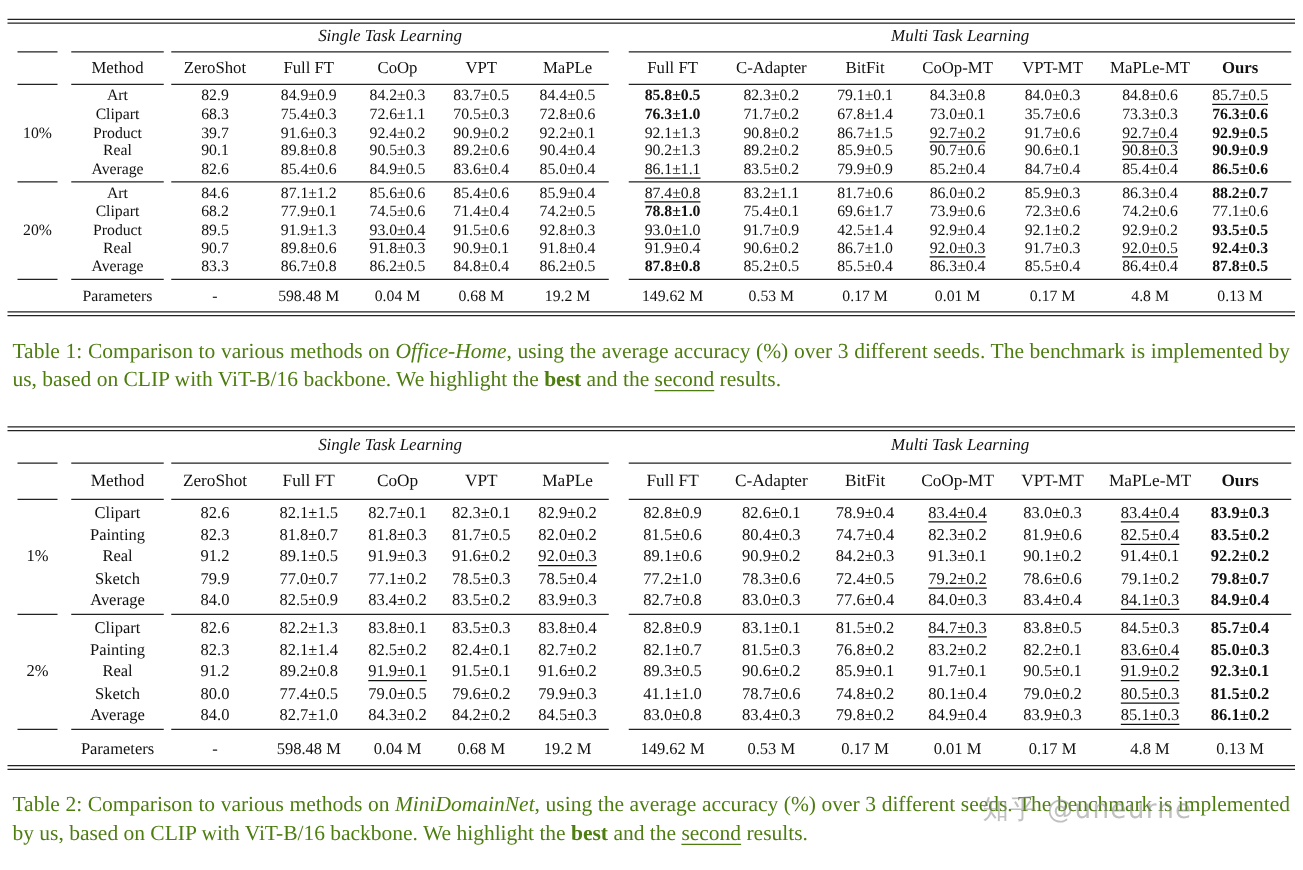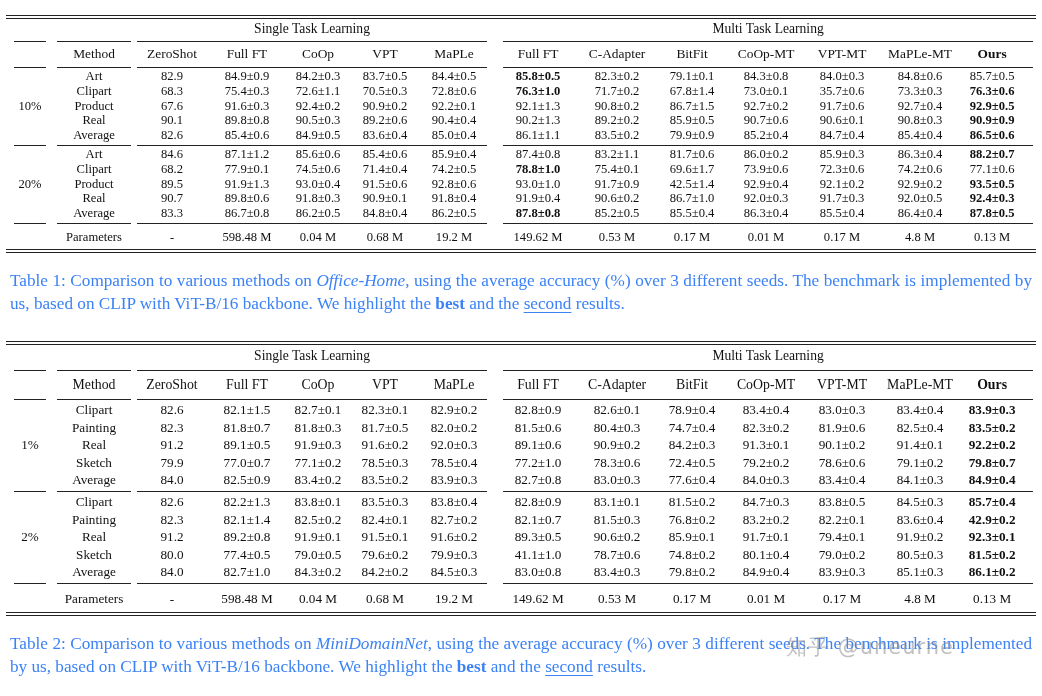--- a/index.html
+++ b/index.html
@@ -8,38 +8,38 @@
     background:#ffffff;color:#111;
     font-family:"Liberation Serif","DejaVu Serif",serif;
   }
   #content{padding:15px 6px 0 6px;}
   .tablewrap{width:1030px;}
   .dblrule{height:2px;border-top:1.4px solid #222;border-bottom:1px solid #222;}
   table.ptable{border-collapse:collapse;table-layout:fixed;width:1030px;}
   .ptable td{text-align:center;vertical-align:middle;padding:0;white-space:nowrap;line-height:1.1;}
   .t1{font-size:12.6px;}
   .t2{font-size:13.2px;}
-  .gtitle{font-size:13.6px;}
+  .gtitle{font-style:italic;font-size:13.6px;}
   .t1 tr.grouprow td{height:20px;}
   .t2 tr.grouprow td{height:23px;}
   .t1 tr.headrow td{height:21px;font-size:13.4px;}
   .t2 tr.headrow td{height:24px;font-size:13.8px;}
   .t1 tr.data td{height:14.6px;}
   .t2 tr.data td{height:17.4px;}
   .t1 tr.footrow td{height:23px;}
   .t2 tr.footrow td{height:26px;}
   tr.rulerow td{height:5px;line-height:0;padding:0;}
   .rl{height:1px;background:#222;margin:2px 3px;}
   .rl.short{width:32px;margin:2px auto;}
   .b{font-weight:bold;}
-  .u{text-underline-offset:2.5px;}
+  .u{text-decoration:underline;text-underline-offset:2.5px;}
   td.ours{padding-right:14px;}
   .caption{
     font-size:17.2px;line-height:1.34;text-align:justify;
-    margin:16px 4px 26px 4px;color:#3b82f6;
+    margin:16px 4px 26px 4px;color:#4d7c0f;
   }
   .caption .i{font-style:italic;}
   .caption .b{font-weight:bold;}
   .caption .u{text-decoration:underline;text-underline-offset:3px;}
   .watermark{
     position:absolute;left:786px;top:633px;
     font-family:"DejaVu Sans","Liberation Sans",sans-serif;
     font-size:21px;color:#8d8d8d;opacity:0.55;letter-spacing:1px;
     pointer-events:none;white-space:nowrap;
   }
@@ -152,21 +152,21 @@
               <td><span class="b">76.3±1.0</span></td>
               <td><span>71.7±0.2</span></td>
               <td><span>67.8±1.4</span></td>
               <td><span>73.0±0.1</span></td>
               <td><span>35.7±0.6</span></td>
               <td><span>73.3±0.3</span></td>
               <td class="ours"><span class="b">76.3±0.6</span></td>
             </tr>
             <tr class="data">
               <td>Product</td>
-              <td><span>67.6</span></td>
+              <td><span>39.7</span></td>
               <td><span>91.6±0.3</span></td>
               <td><span>92.4±0.2</span></td>
               <td><span>90.9±0.2</span></td>
               <td><span>92.2±0.1</span></td>
               <td></td>
               <td><span>92.1±1.3</span></td>
               <td><span>90.8±0.2</span></td>
               <td><span>86.7±1.5</span></td>
               <td><span class="u">92.7±0.2</span></td>
               <td><span>91.7±0.6</span></td>
@@ -252,21 +252,21 @@
               <td><span>72.3±0.6</span></td>
               <td><span>74.2±0.6</span></td>
               <td class="ours"><span>77.1±0.6</span></td>
             </tr>
             <tr class="data">
               <td>Product</td>
               <td><span>89.5</span></td>
               <td><span>91.9±1.3</span></td>
               <td><span class="u">93.0±0.4</span></td>
               <td><span>91.5±0.6</span></td>
-              <td><span>92.8±0.6</span></td>
+              <td><span>92.8±0.3</span></td>
               <td></td>
               <td><span class="u">93.0±1.0</span></td>
               <td><span>91.7±0.9</span></td>
               <td><span>42.5±1.4</span></td>
               <td><span>92.9±0.4</span></td>
               <td><span>92.1±0.2</span></td>
               <td><span>92.9±0.2</span></td>
               <td class="ours"><span class="b">93.5±0.5</span></td>
             </tr>
             <tr class="data">
@@ -535,35 +535,35 @@
               <td><span>82.5±0.2</span></td>
               <td><span>82.4±0.1</span></td>
               <td><span>82.7±0.2</span></td>
               <td></td>
               <td><span>82.1±0.7</span></td>
               <td><span>81.5±0.3</span></td>
               <td><span>76.8±0.2</span></td>
               <td><span>83.2±0.2</span></td>
               <td><span>82.2±0.1</span></td>
               <td><span class="u">83.6±0.4</span></td>
-              <td class="ours"><span class="b">42.9±0.2</span></td>
+              <td class="ours"><span class="b">85.0±0.3</span></td>
             </tr>
             <tr class="data">
               <td>Real</td>
               <td><span>91.2</span></td>
               <td><span>89.2±0.8</span></td>
               <td><span class="u">91.9±0.1</span></td>
               <td><span>91.5±0.1</span></td>
               <td><span>91.6±0.2</span></td>
               <td></td>
               <td><span>89.3±0.5</span></td>
               <td><span>90.6±0.2</span></td>
               <td><span>85.9±0.1</span></td>
               <td><span>91.7±0.1</span></td>
-              <td><span>79.4±0.1</span></td>
+              <td><span>90.5±0.1</span></td>
               <td><span class="u">91.9±0.2</span></td>
               <td class="ours"><span class="b">92.3±0.1</span></td>
             </tr>
             <tr class="data">
               <td>Sketch</td>
               <td><span>80.0</span></td>
               <td><span>77.4±0.5</span></td>
               <td><span>79.0±0.5</span></td>
               <td><span>79.6±0.2</span></td>
               <td><span>79.9±0.3</span></td>

